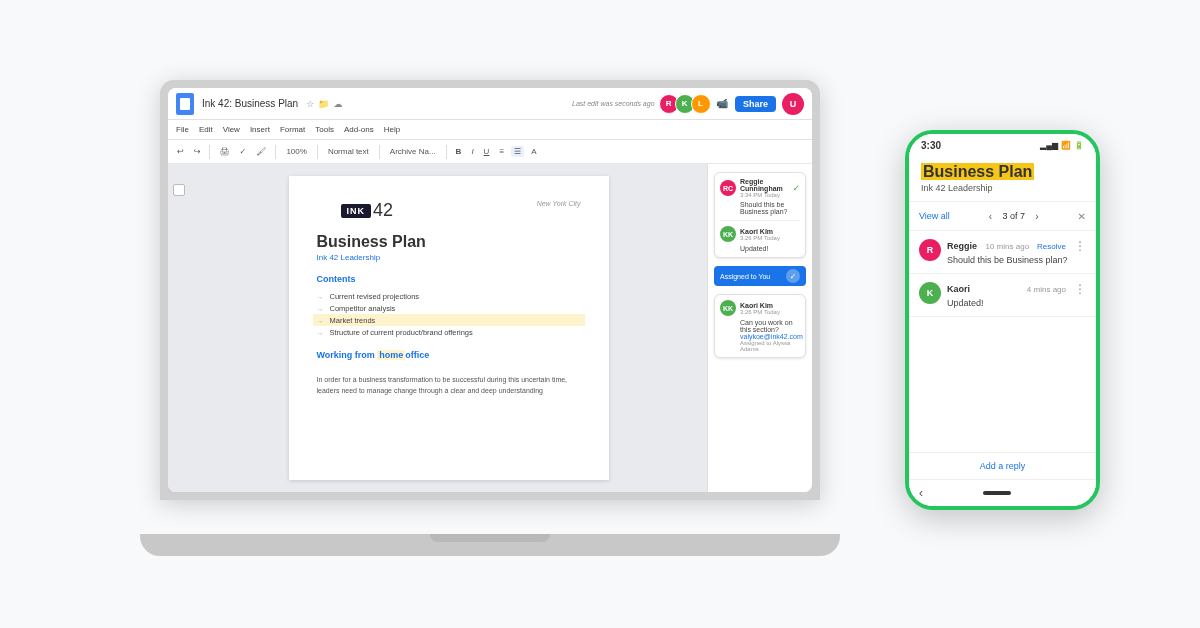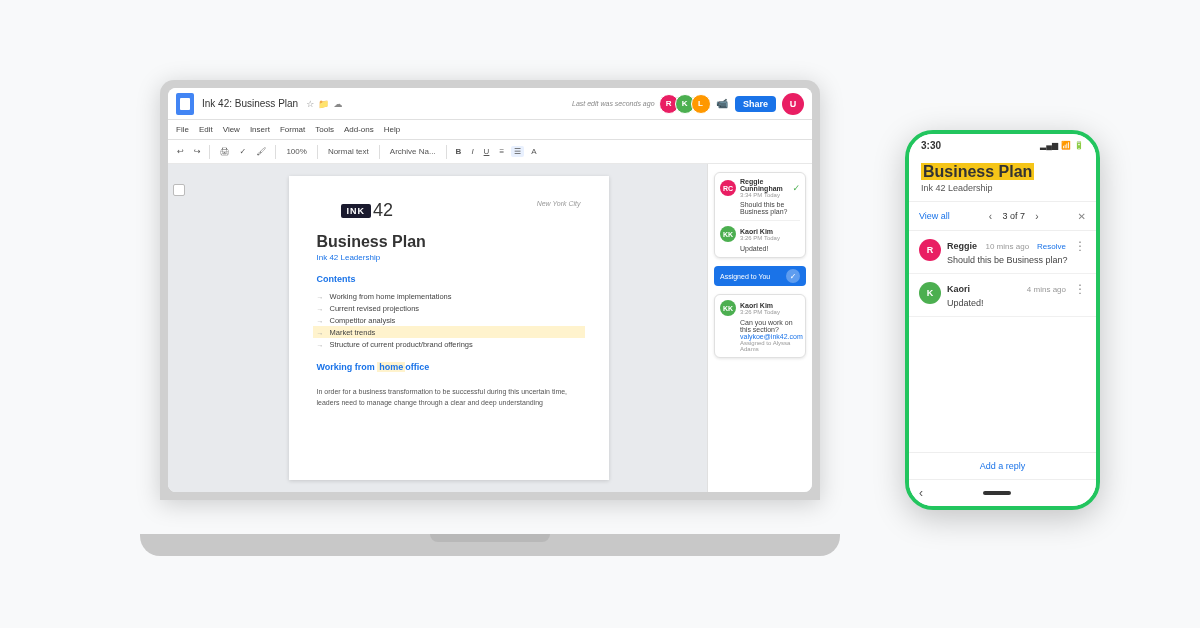--- a/index.html
+++ b/index.html
@@ -768,21 +768,20 @@
                   <span class="doc-logo-num">42</span>
                 </div>
                 <span class="doc-location">New York City</span>
               </div>
 
               <div class="doc-title">Business Plan</div>
               <div class="doc-subtitle">Ink 42 Leadership</div>
 
               <div class="doc-section-title">Contents</div>
               <ul class="doc-list">
-                <li>Working from home implementations</li>
                 <li>Current revised projections</li>
                 <li>Competitor analysis</li>
                 <li class="highlighted">Market trends</li>
                 <li>Structure of current product/brand offerings</li>
               </ul>
 
               <div class="doc-section-title2">
                 <span>Working from </span><span class="home-highlight">home</span><span>office</span>
               </div>
               <p class="doc-body-text">In order for a business transformation to be successful during this uncertain time, leaders need to manage change through a clear and deep understanding</p>

